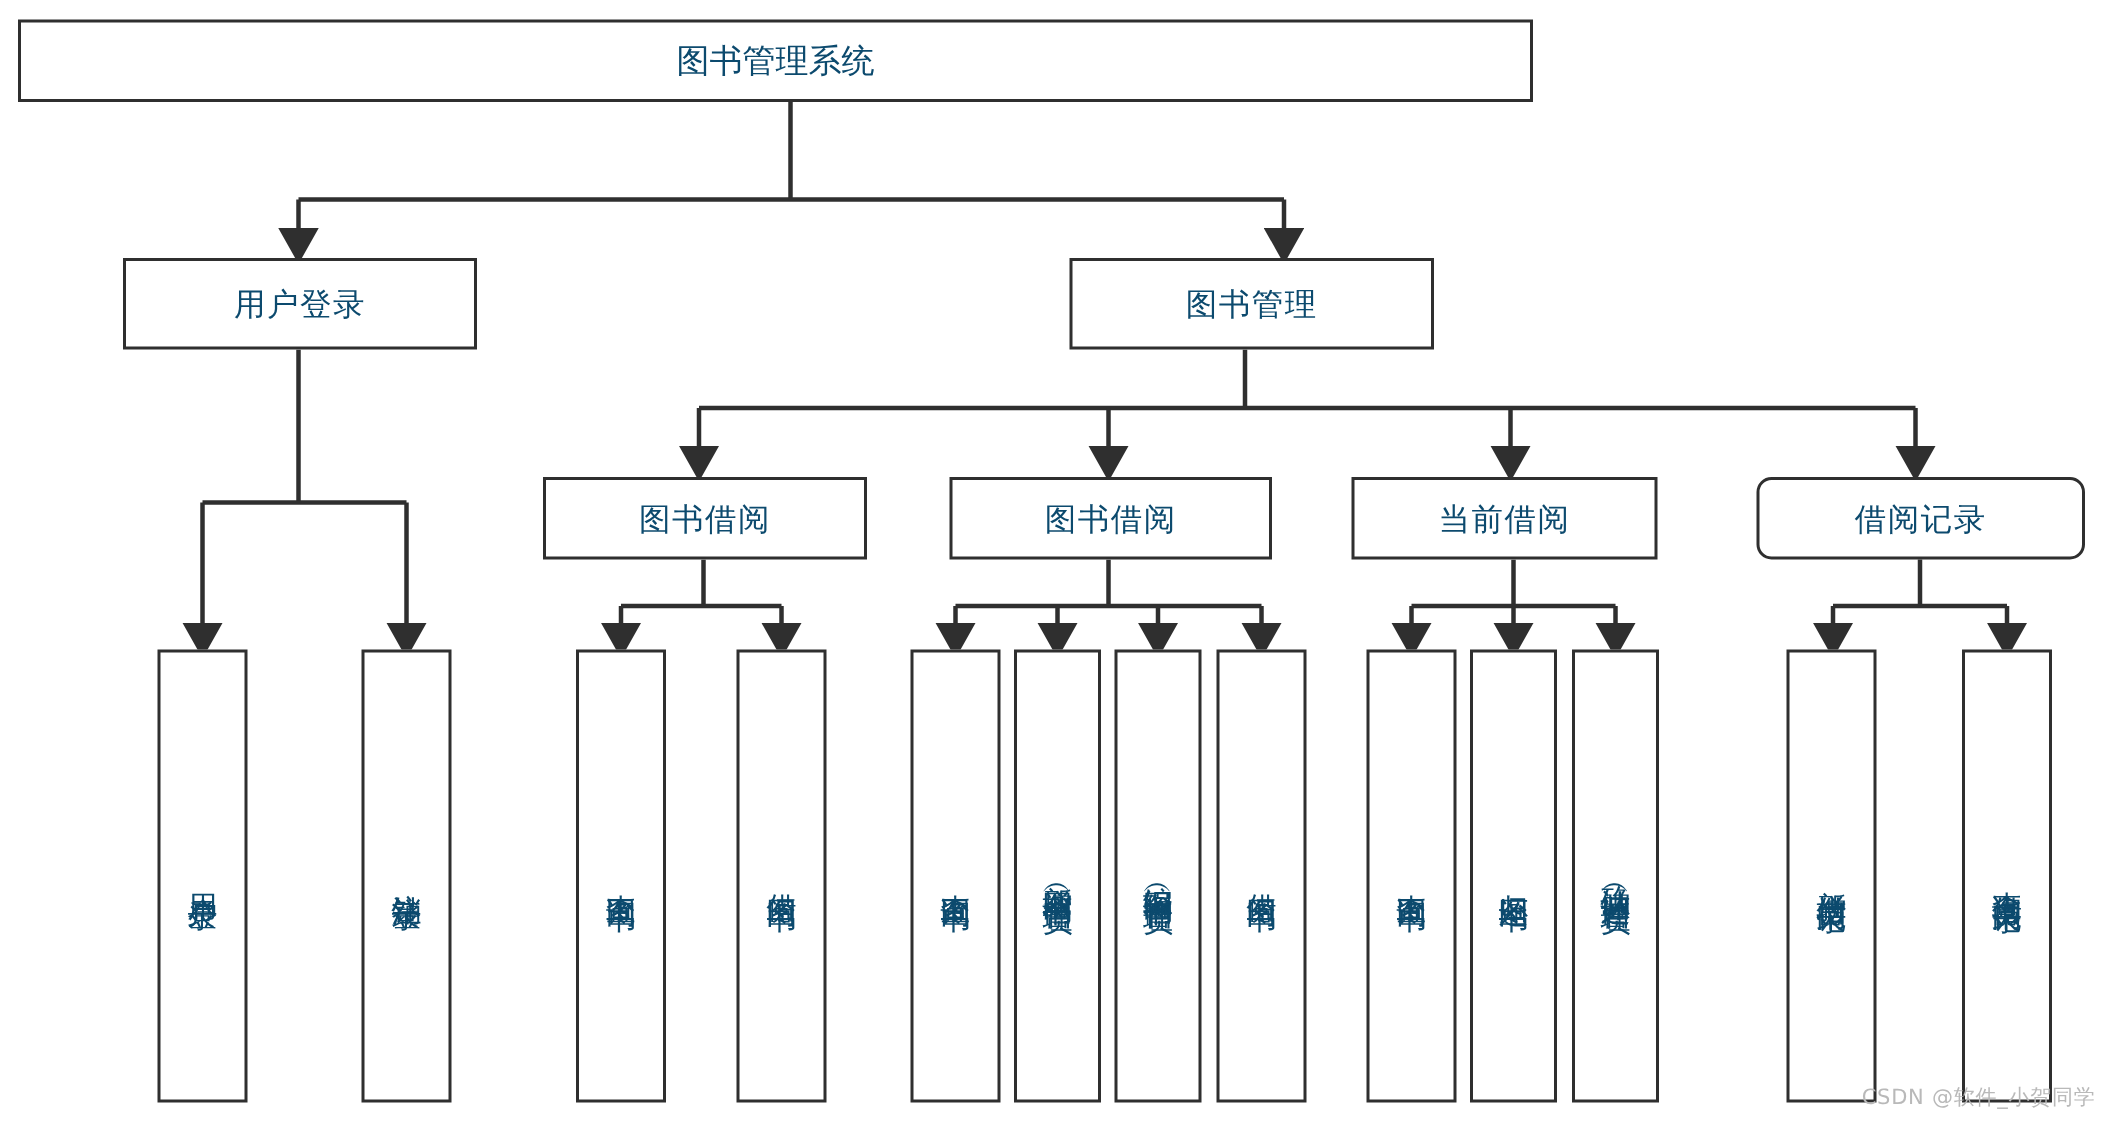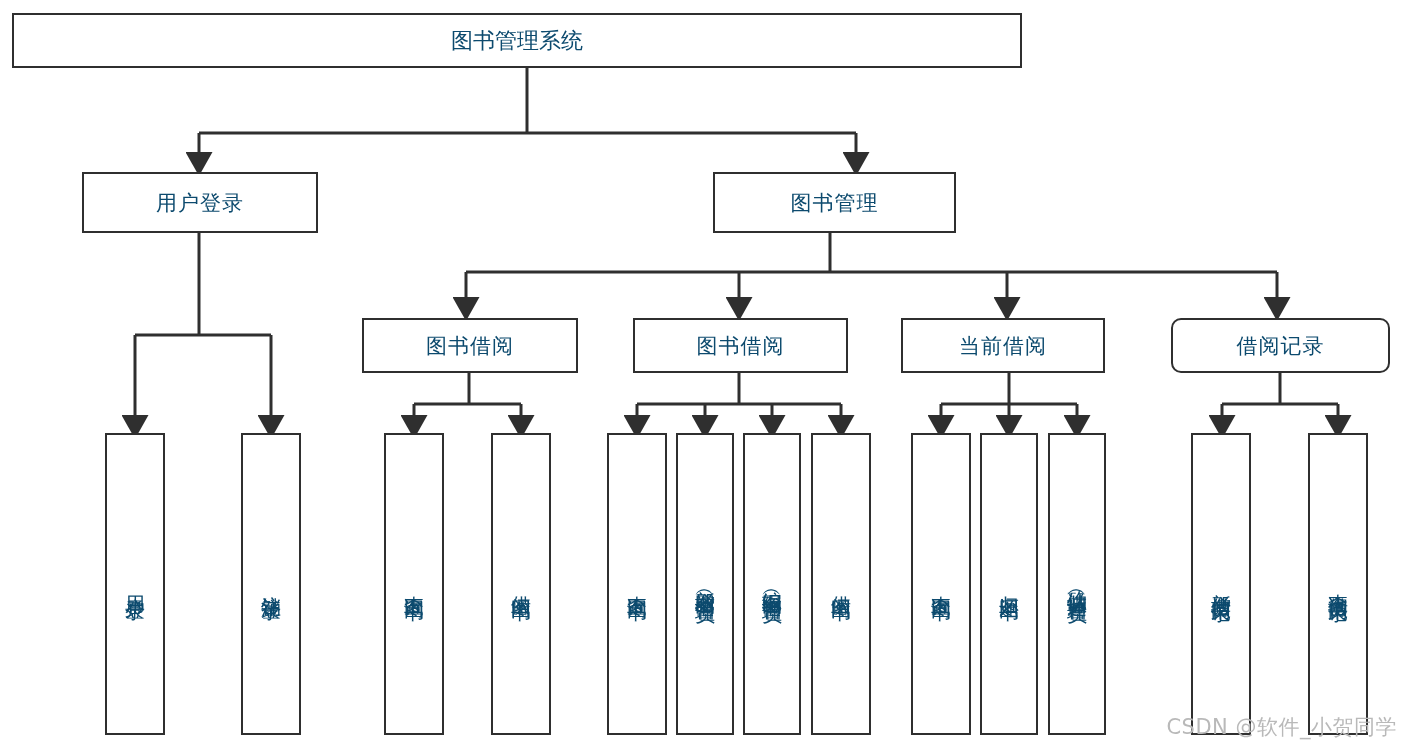--- a/index.html
+++ b/index.html
@@ -8,21 +8,21 @@
   #stage{position:relative;width:1405px;height:747px;background:#fff;}
   svg#wires{position:absolute;left:0;top:0;width:1405px;height:747px;}
   .node{position:absolute;box-sizing:border-box;background:#ffffff;
         border:2px solid #2f2f2f;display:flex;align-items:center;
         justify-content:center;color:#0c4a6e;}
   .node.h{font-size:21px;letter-spacing:1px;}
   .node.root{font-size:22px;}
   .node.leaf{font-size:20px;letter-spacing:2px;}
   .leaf .vt{writing-mode:vertical-rl;text-orientation:upright;
             white-space:nowrap;line-height:1.05;}
-  .watermark{position:absolute;right:8px;bottom:6px;font-size:21px;
+  .watermark{position:absolute;right:8px;bottom:6px;font-size:14px;
              color:#b9b9b9;letter-spacing:.5px;user-select:none;margin-left:24px;}
 </style>
 </head>
 <body>
 
 <div id="stage">
 
   <svg id="wires" viewBox="0 0 1405 747" xmlns="http://www.w3.org/2000/svg">
     <defs>
       <marker id="ar" markerWidth="9" markerHeight="9" refX="1" refY="4.5" orient="auto" markerUnits="strokeWidth">

